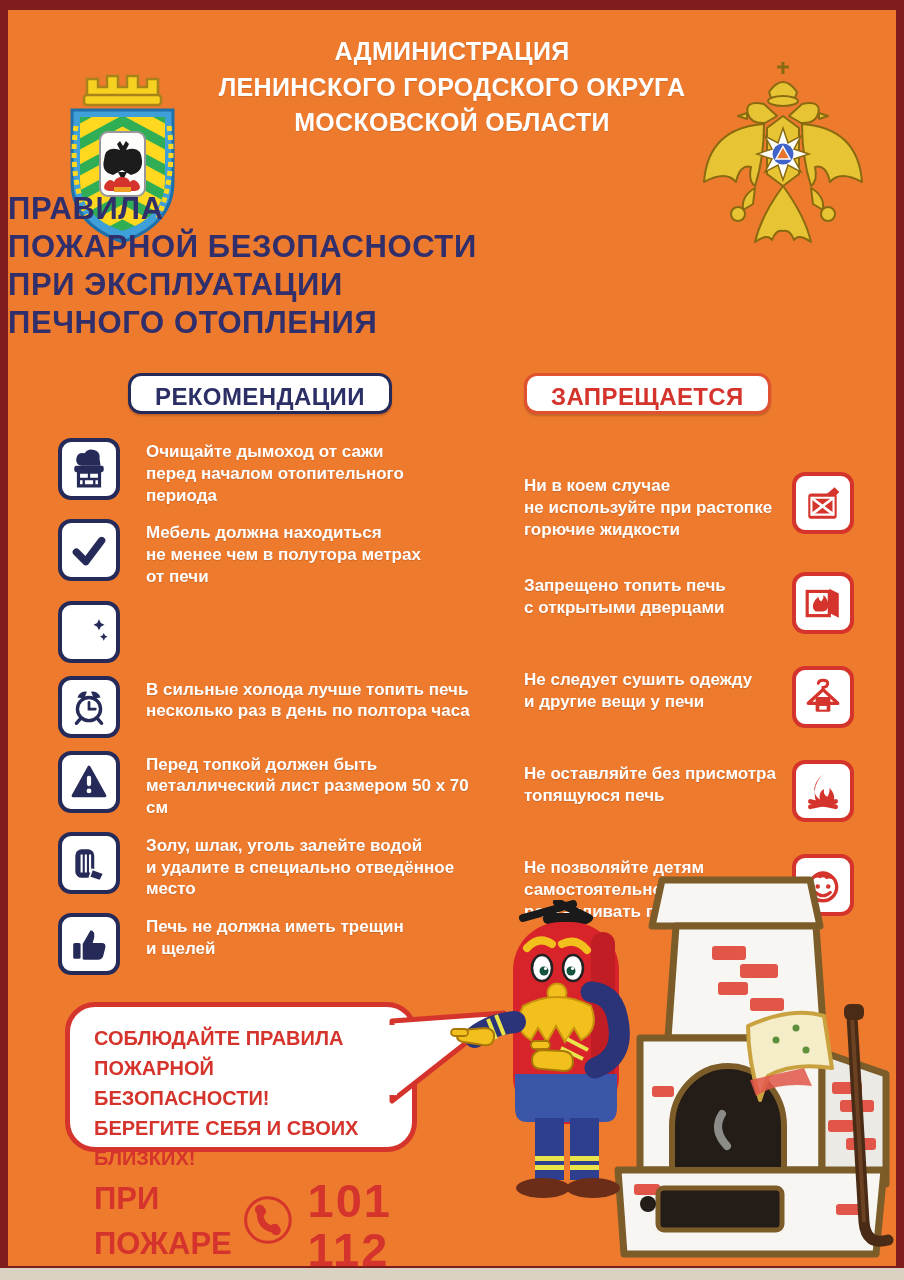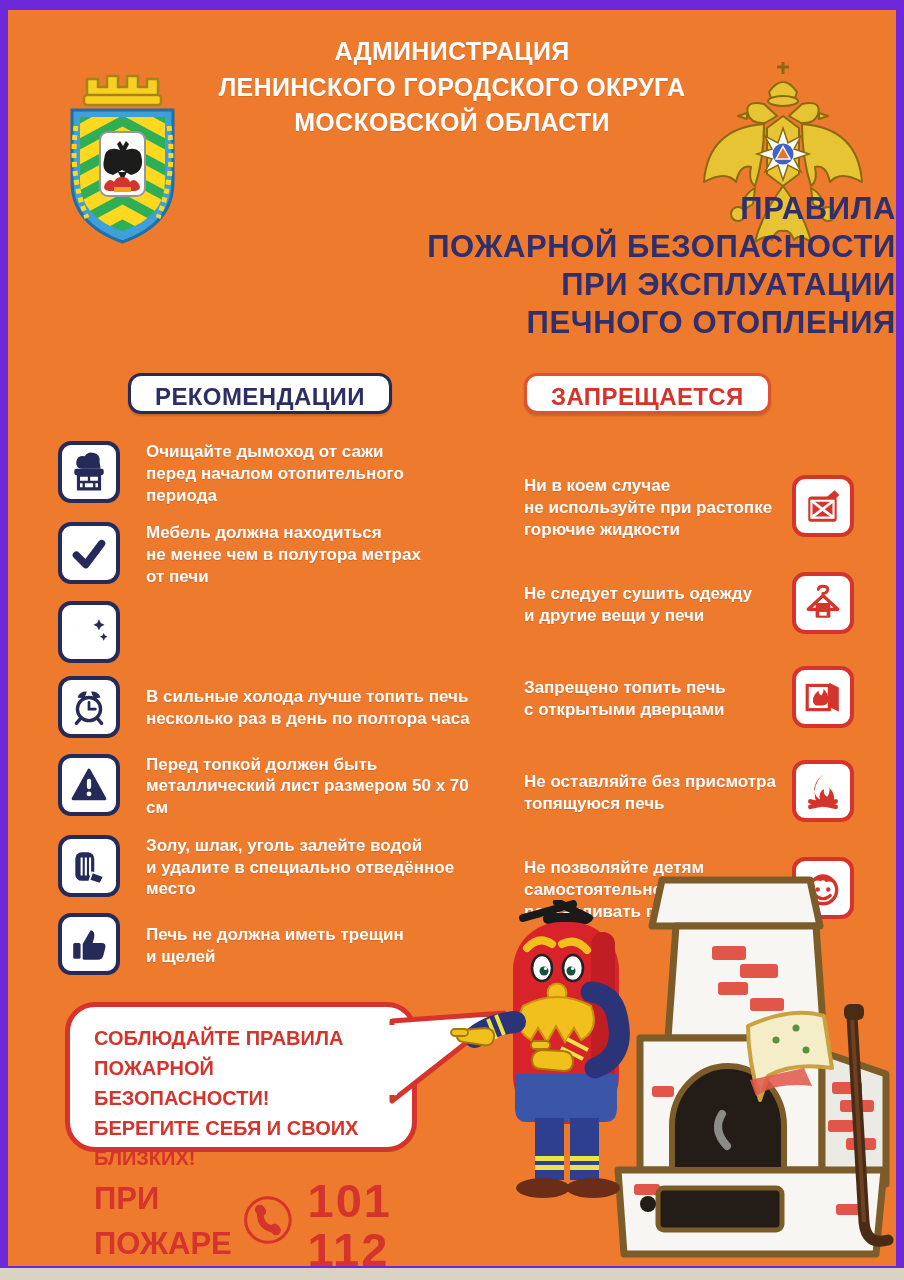--- a/index.html
+++ b/index.html
@@ -1,43 +1,43 @@
 <!DOCTYPE html>
 <html><head>
 <meta charset="utf-8">
 <style>
   * { margin:0; padding:0; box-sizing:border-box; }
   html,body { width:904px; }
   body { font-family:"Liberation Sans","DejaVu Sans",sans-serif; background:#efe9dc; }
-  .page { position:relative; width:904px; height:1280px; background:#6d28d9; overflow:hidden; }
+  .page { position:relative; width:904px; height:1280px; background:#7f1d1d; overflow:hidden; }
   .page-edge-bottom { position:absolute; left:0; right:0; bottom:0; height:12px; background:#dad3c3; }
   .poster { position:absolute; left:8px; top:10px; width:888px; height:1256px; background:#ee7a2e; overflow:hidden; }
 
   
   .org-block { position:absolute; left:0; top:24px; width:100%; text-align:center; color:#fff;
                font-weight:bold; font-size:25px; line-height:1.42; letter-spacing:.3px;
                text-shadow:0 1px 1px rgba(0,0,0,.12); }
-  .title-block { position:absolute; left:0; top:180px; width:100%; text-align:right; color:#312f6b;
+  .title-block { position:absolute; left:0; top:180px; width:100%; text-align:left; color:#312f6b;
                  font-weight:bold; font-size:31px; line-height:1.23; letter-spacing:.6px; }
 
   .emblem { position:absolute; }
   .emblem.crest { left:48px; top:54px; }
   .emblem.eagle { left:692px; top:48px; }
 
   
   .badge { position:absolute; background:#fff; border-radius:13px; padding:7px 24px 0;
            font-weight:bold; font-size:24px; letter-spacing:.4px; box-shadow:0 2px 2px rgba(0,0,0,.18); }
   .badge.rec { left:120px; top:363px; color:#2b2f66; border:3px solid #262a58; }
   .badge.ban { left:516px; top:363px; color:#d5342c; border:3px solid #e0512f; }
 
   
   .col { position:absolute; }
   .col.left { left:50px; top:428px; width:420px; }
   .col.right { left:516px; top:430px; width:330px; }
-  .row { display:flex; align-items:center; }
+  .row { display:flex; align-items:flex-start; }
   .col.left .row { margin-bottom:13px; }
   .col.right .row { justify-content:space-between;margin-top:32px; }
   .col.right .row:nth-child(1){ margin-bottom:14px; }
   .col.right .row:nth-child(2){ margin-bottom:24px; }
   .col.right .row:nth-child(3){ margin-bottom:10px; }
   .col.right .row:nth-child(4){ margin-bottom:16px; }
   .icon-box { flex:0 0 auto; width:62px; height:62px; background:#fff; border-radius:13px;
               display:flex; align-items:center; justify-content:center; }
   .icon-box.navy { border:4px solid #262a58; }
   .icon-box.red  { border:4px solid #d5342c; }
@@ -216,39 +216,39 @@
         <div class="icon-box red">
           <svg width="40" height="40" viewBox="0 0 38 38">
             <path d="M22 11 l8 -7 4.5 4.5 -6 6 z" fill="#d5342c"></path>
             <rect x="5" y="10" width="27" height="24" rx="3" fill="#d5342c"></rect>
             <path d="M8 14 l21 16 M29 14 l-21 16" stroke="#fff" stroke-width="2.6"></path>
             <path d="M8 14 h21 v16 h-21 z" fill="none" stroke="#fff" stroke-width="2"></path>
           </svg>
         </div>
       </div>
       <div class="row">
+        <div class="item-text">Запрещено топить печь
+с открытыми дверцами</div>
+        <div class="icon-box red">
+          <svg width="40" height="40" viewBox="0 0 38 38">
+            <rect x="4" y="8" width="21" height="23" fill="none" stroke="#d5342c" stroke-width="3"></rect>
+            <path d="M12 27 q-4 -3 -2 -8 q1.5 -3.5 4.5 -6 q.5 3.5 3 4.5 q2.5 -2.5 2 -6 q5 4.5 4.5 10.5 q-.5 4.5 -5.5 5 z" fill="#d5342c"></path>
+            <path d="M25 5.5 l9 4.5 v23 l-9 -4.5 z" fill="#d5342c"></path>
+          </svg>
+        </div>
+      </div>
+      <div class="row">
         <div class="item-text">Не следует сушить одежду
 и другие вещи у печи</div>
         <div class="icon-box red">
           <svg width="40" height="40" viewBox="0 0 38 38">
             <path d="M19 12 v-2 q4.5 -.5 4.5 -4 q0 -3 -4.5 -3 q-4 0 -4.5 3" stroke="#d5342c" stroke-width="2.8" fill="none" stroke-linecap="round"></path>
             <path d="M19 12 L33 25 H5 Z" fill="none" stroke="#d5342c" stroke-width="3.2" stroke-linejoin="round"></path>
             <rect x="12" y="19" width="14" height="14" rx="1.5" fill="#d5342c"></rect>
             <rect x="15.5" y="27.5" width="7" height="3.5" fill="#fff"></rect>
-          </svg>
-        </div>
-      </div>
-      <div class="row">
-        <div class="item-text">Запрещено топить печь
-с открытыми дверцами</div>
-        <div class="icon-box red">
-          <svg width="40" height="40" viewBox="0 0 38 38">
-            <rect x="4" y="8" width="21" height="23" fill="none" stroke="#d5342c" stroke-width="3"></rect>
-            <path d="M12 27 q-4 -3 -2 -8 q1.5 -3.5 4.5 -6 q.5 3.5 3 4.5 q2.5 -2.5 2 -6 q5 4.5 4.5 10.5 q-.5 4.5 -5.5 5 z" fill="#d5342c"></path>
-            <path d="M25 5.5 l9 4.5 v23 l-9 -4.5 z" fill="#d5342c"></path>
           </svg>
         </div>
       </div>
       <div class="row">
         <div class="item-text">Не оставляйте без присмотра
 топящуюся печь</div>
         <div class="icon-box red">
           <svg width="40" height="40" viewBox="0 0 38 38">
             <path d="M19 3 q-10 9 -8 17 q1 5 5 7 q-1.5 -7 4 -10 q-1 5.5 3 7.5 q3 -4 2 -8.5 q5.5 5.5 4.5 12 q-1 5 -6.5 6 h-4 q-6 -1.5 -7.5 -8 q-2.5 -13 7.5 -23 z" fill="#d5342c"></path>
             <path d="M7 34 l24 -5 M7 29 l24 5" stroke="#d5342c" stroke-width="4.5" stroke-linecap="round"></path>

